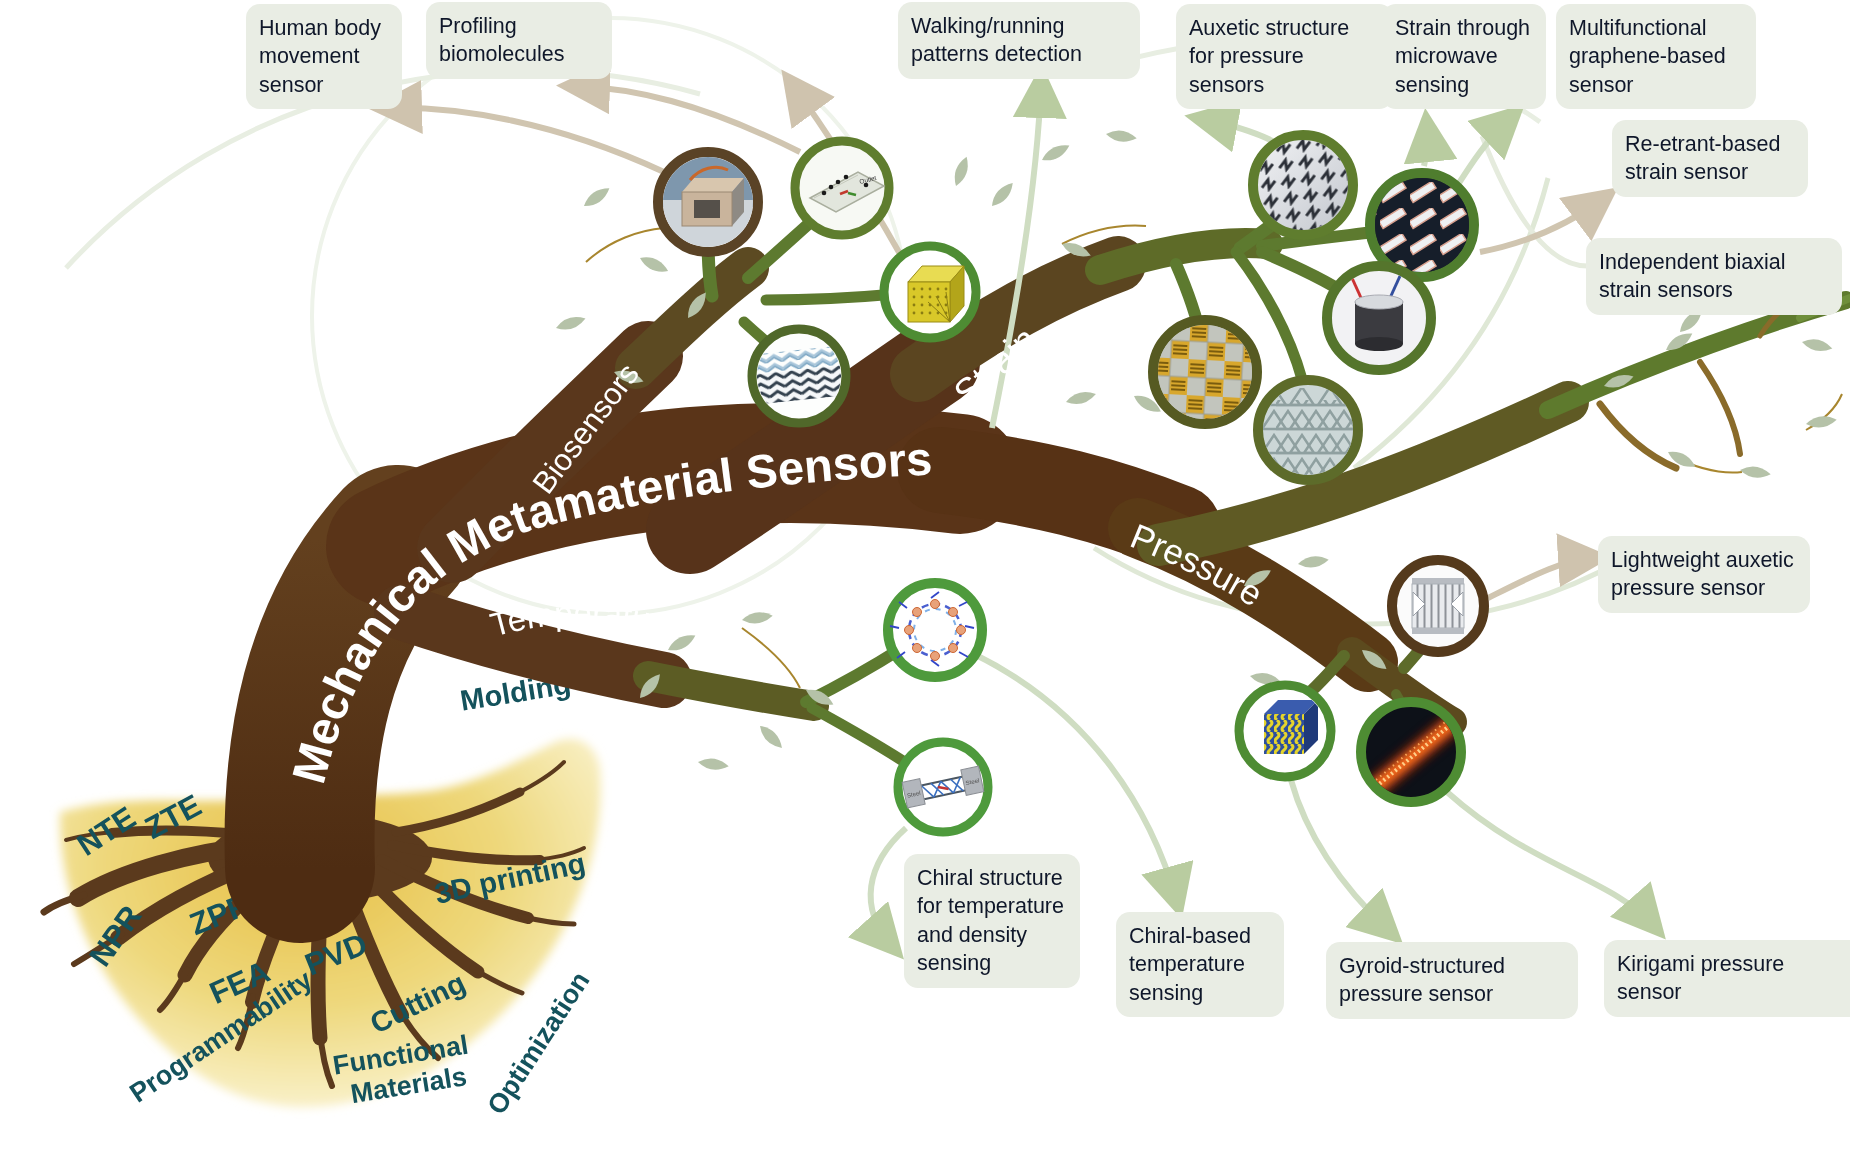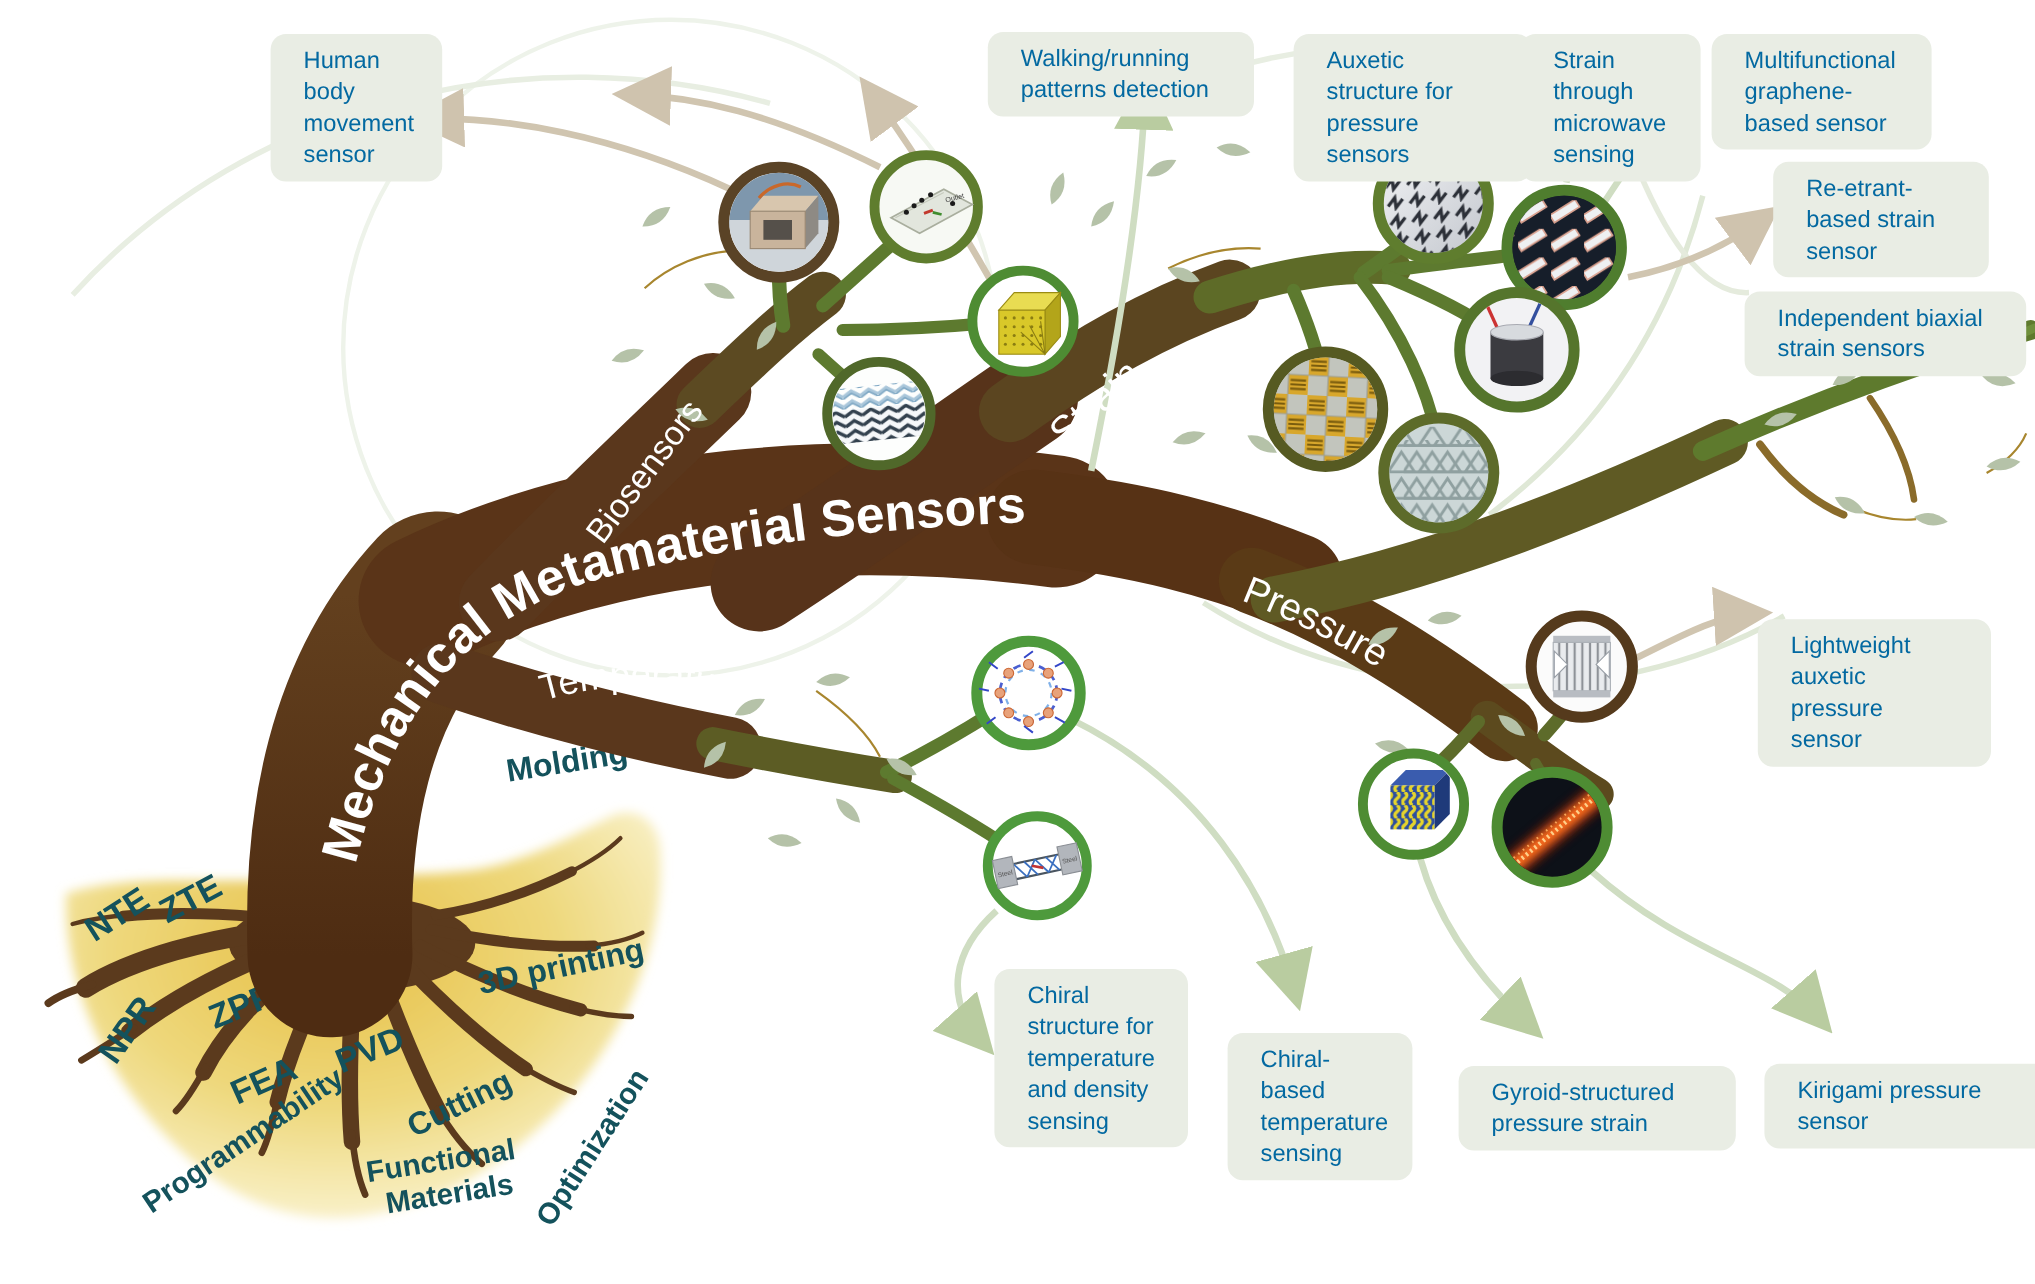--- a/index.html
+++ b/index.html
@@ -1,20 +1,20 @@
 <!DOCTYPE html>
 <html><head>
 <meta charset="utf-8">
 <style>
   html,body{margin:0;padding:0;background:#fff;}
   .stage{position:relative;width:1850px;height:1167px;overflow:hidden;background:#fff;
          font-family:"Liberation Sans",sans-serif;}
   .stage svg{position:absolute;left:0;top:0;}
-  .box{position:absolute;background:#e9ede4;border-radius:14px;padding:10px 30px;
-       font:21.5px/1.32 "Liberation Sans",sans-serif;color:#0369a1;box-sizing:border-box;margin-top:27px;}
+  .box{position:absolute;background:#e9ede4;border-radius:14px;padding:10px 13px;
+       font:21.5px/1.32 "Liberation Sans",sans-serif;color:#0f172a;box-sizing:border-box;}
   .svgtxt{font-family:"Liberation Sans",sans-serif;}
 </style>
 </head>
 <body>
 
 <div class="stage">
 
 <svg width="1850" height="1167" viewBox="0 0 1850 1167">
 <defs>
   <linearGradient id="trunkG" x1="0" y1="0" x2="0" y2="1">
@@ -452,25 +452,26 @@
   <text font-size="35">
     <textPath href="#presPath" startOffset="4">Pressure</textPath>
   </text>
   <text font-size="47" font-weight="700">
     <textPath href="#titlePath" startOffset="6">Mechanical Metamaterial Sensors</textPath>
   </text>
 </g>
 </svg>
 
 <div class="box" style="left:246px;top:4px;width:156px">Human body movement sensor</div>
+<div class="box" style="left:426px;top:2px;width:186px">Profiling biomolecules</div>
 <div class="box" style="left:898px;top:2px;width:242px">Walking/running patterns detection</div>
 <div class="box" style="left:1176px;top:4px;width:217px">Auxetic structure for pressure sensors</div>
 <div class="box" style="left:1382px;top:4px;width:164px">Strain through microwave sensing</div>
 <div class="box" style="left:1556px;top:4px;width:200px">Multifunctional graphene-based sensor</div>
 <div class="box" style="left:1612px;top:120px;width:196px">Re-etrant-based strain sensor</div>
 <div class="box" style="left:1586px;top:238px;width:256px">Independent biaxial strain sensors</div>
 <div class="box" style="left:1598px;top:536px;width:212px">Lightweight auxetic pressure sensor</div>
 <div class="box" style="left:904px;top:854px;width:176px">Chiral structure for temperature and density sensing</div>
 <div class="box" style="left:1116px;top:912px;width:168px">Chiral-based temperature sensing</div>
-<div class="box" style="left:1326px;top:942px;width:252px">Gyroid-structured pressure strain</div>
+<div class="box" style="left:1326px;top:942px;width:252px">Gyroid-structured pressure sensor</div>
 <div class="box" style="left:1604px;top:940px;width:262px">Kirigami pressure sensor</div>
 
 </div>
 
 </body></html>

